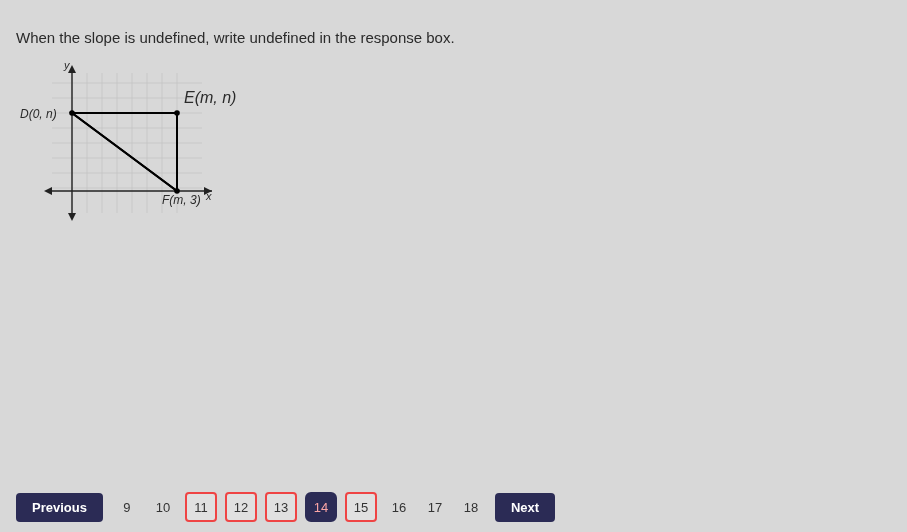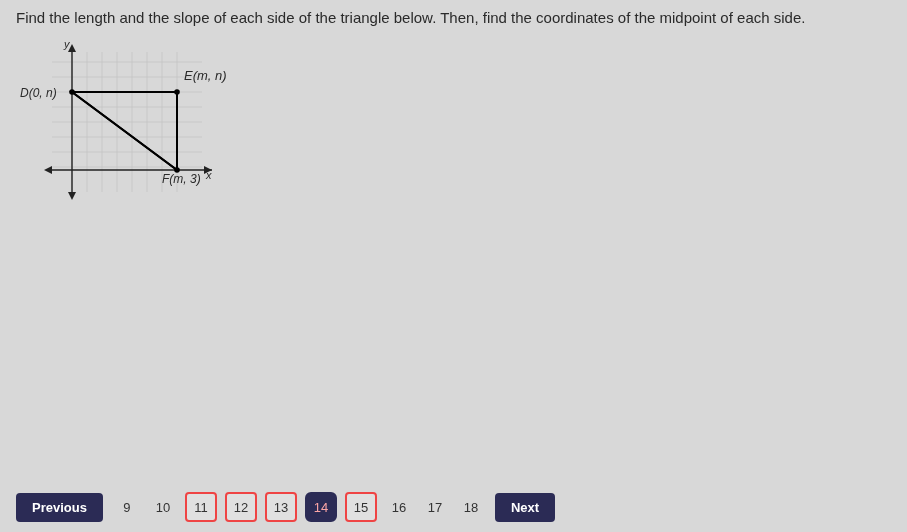--- a/index.html
+++ b/index.html
@@ -32,21 +32,21 @@
     left: -12px;
     top: 44px;
     font-size: 12px;
     font-style: italic;
     text-align: right;
   }
   .label-e {
     position: absolute;
     left: 152px;
     top: 26px;
-    font-size: 13px;
+    font-size: 16px;
     font-style: italic;
   }
   .label-f {
     position: absolute;
     left: 130px;
     top: 130px;
     font-size: 12px;
     font-style: italic;
   }
   .label-y {
@@ -149,21 +149,22 @@
     color: #fca5a5;
     border-color: #2b2b55;
     border-radius: 6px;
   }
 </style>
 </head>
 <body>
 
 <div class="container">
   <div class="prompt">
-    <span>Find the length and the slope of each side of the triangle below. Then, find the coordinates of the midpoint of each side.</span><br>
+    <br>
+    <span>When the slope is undefined, write undefined in the response box.</span>
   </div>
 
   <div class="graph-area">
     <svg width="200" height="160" viewBox="0 0 200 160">
       <g stroke="#bfbfbf" stroke-width="0.6">
         <line x1="40" y1="10" x2="40" y2="150"></line>
           <line x1="55" y1="10" x2="55" y2="150"></line>
         <line x1="70" y1="10" x2="70" y2="150"></line>
           <line x1="85" y1="10" x2="85" y2="150"></line>
         <line x1="100" y1="10" x2="100" y2="150"></line>

